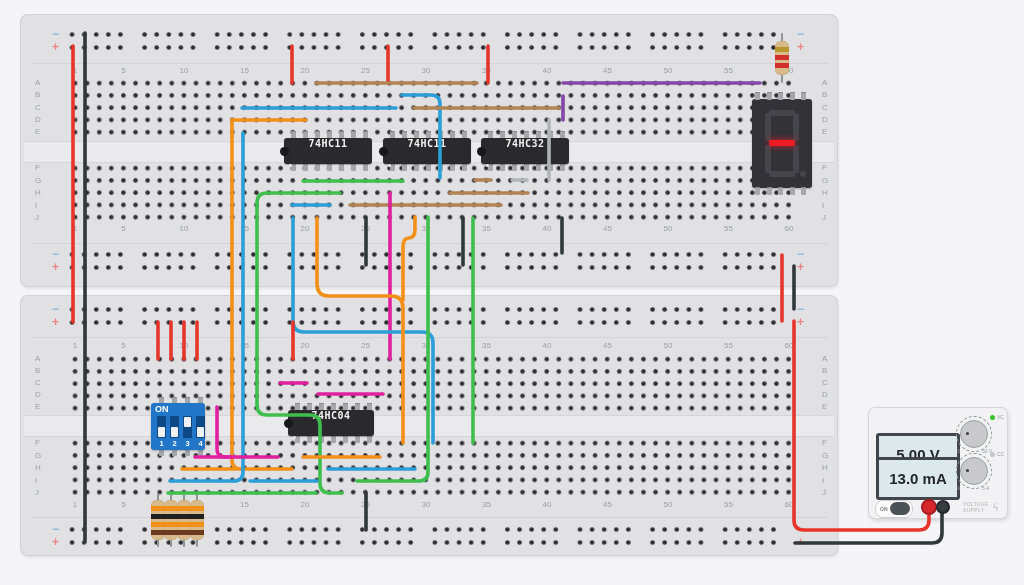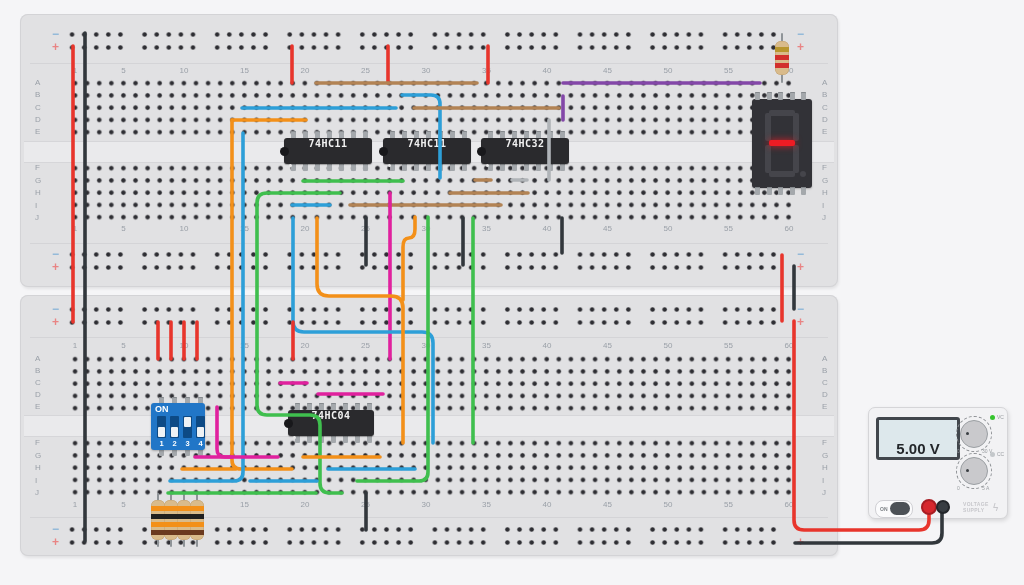--- a/index.html
+++ b/index.html
@@ -365,22 +365,25 @@
         <div class="slider" style="top:1px;"></div>
       </div>
       <div class="dipnum" style="left:32px;">3</div>
       <div class="slot" style="left:45px;">
         <div class="slider" style="top:11px;"></div>
       </div>
       <div class="dipnum" style="left:45px;">4</div>
     </div>
 
   <div class="psu">
-    <div class="psu-disp" style="top:9px;align-items:flex-end;">
+    <div class="psu-disp" style="top:25px;">
       <span>5.00 V</span>
+    </div>
+    <div class="psu-disp" style="top:49px;">
+      <span>13.0 mA</span>
     </div>
     <div class="knob" style="top:8px;">
         <div class="kdot"></div>
       </div>
     <div class="knob" style="top:45px;">
         <div class="kdot"></div>
       </div>
     <div class="led" style="left:121px;top:7px;background:#35c42e;"></div>
     <span class="tinytxt" style="left:128px;top:6px;">VC</span>
     <span class="tinytxt" style="left:88px;top:40px;">0</span>

